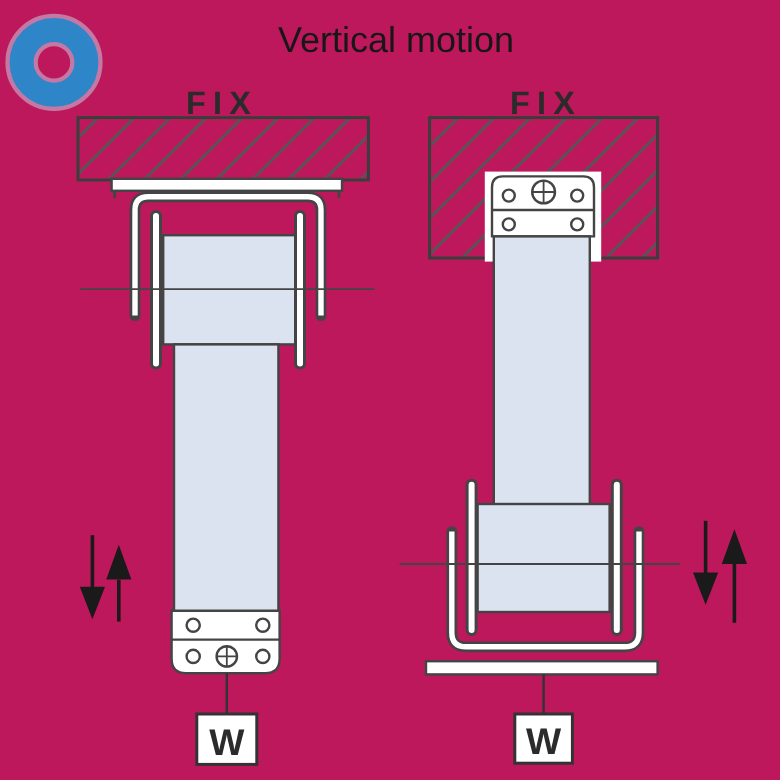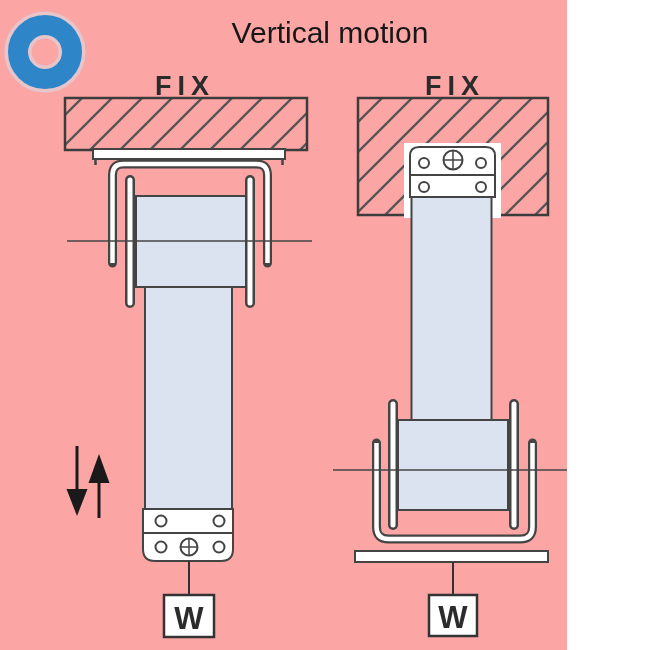--- a/index.html
+++ b/index.html
@@ -1,16 +1,16 @@
 <!DOCTYPE html>
 <html><head>
 <meta charset="utf-8">
 <style>
   html,body{margin:0;padding:0;background:#ffffff;}
-  .canvas{position:relative;width:567px;height:650px;background:#fca5a5;overflow:hidden;
+  .canvas{position:relative;width:650px;height:650px;background:#be185d;overflow:hidden;
           font-family:"Liberation Sans", sans-serif;}
   svg{position:absolute;left:0;top:0;}
   .title{font-family:"Liberation Sans", sans-serif;font-size:30px;fill:#171717;}
   .fix{font-family:"Liberation Sans", sans-serif;font-size:27px;font-weight:bold;
        letter-spacing:6px;fill:#2b2b2b;}
   .wlabel{font-family:"Liberation Sans", sans-serif;font-size:31px;font-weight:bold;fill:#2b2b2b;}
 </style>
 </head>
 <body>
 

